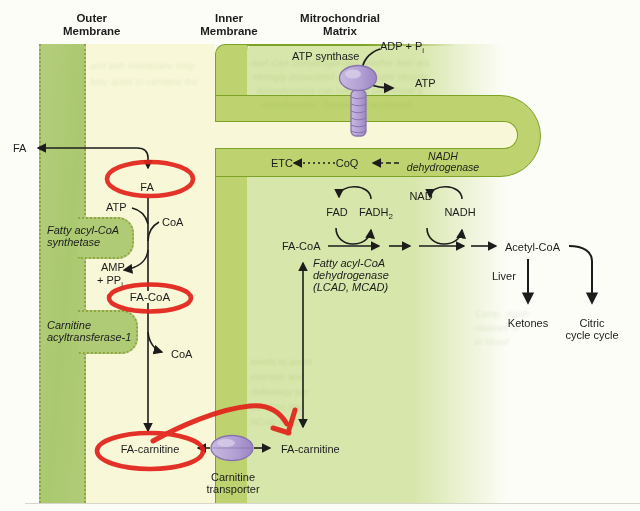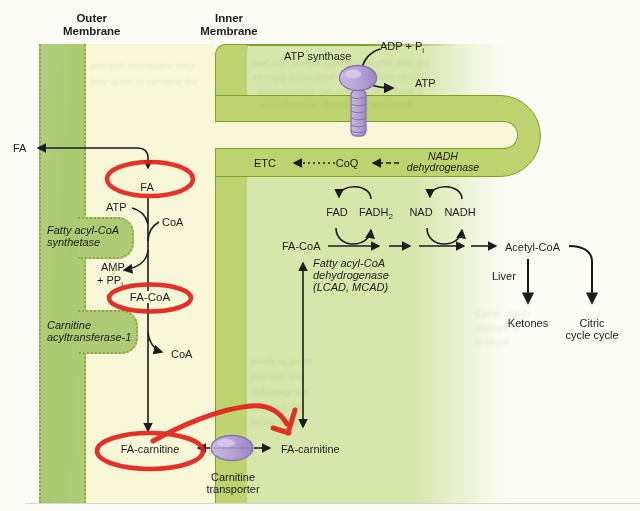--- a/index.html
+++ b/index.html
@@ -154,20 +154,23 @@
     </g>
   </svg>
 
   <div class="abs txt hdr" style="left:63px;top:12px">
     <div class="ctr" style="transform:none"><span>Outer</span><br><span>Membrane</span></div>
   </div>
   <div class="abs txt hdr" style="left:229px;top:12px;transform:translateX(-50%)">
     <span>Inner</span><br><span>Membrane</span>
   </div>
   <div style="position:absolute;left:63px;top:12px;width:0;height:0" class="txt"></div>
+  <div class="abs txt hdr" style="left:340px;top:12px;transform:translateX(-50%)">
+    <span>Mitrochondrial</span><br><span>Matrix</span>
+  </div>
 
   <div class="abs txt lbl" style="left:13px;top:142px">FA</div>
   <div class="abs txt lbl palebg" style="left:147px;top:181px;transform:translateX(-50%)">FA</div>
   <div class="abs txt lbl" style="left:106px;top:201px">ATP</div>
   <div class="abs txt lbl" style="left:162px;top:216px">CoA</div>
   <div class="abs txt lbl" style="left:101px;top:261px">AMP</div>
   <div class="abs txt lbl" style="left:97px;top:274px"><span>+ PP</span><sub>i</sub></div>
   <div class="abs txt lbl palebg" style="left:150px;top:291px;transform:translateX(-50%);font-size:11.5px">FA-CoA</div>
   <div class="abs txt lbl" style="left:171px;top:348px">CoA</div>
   <div class="abs txt lbl palebg" style="left:150px;top:443px;transform:translateX(-50%)">FA-carnitine</div>
@@ -176,39 +179,39 @@
     <span>Fatty acyl-CoA</span><br><span>synthetase</span>
   </div>
   <div class="abs txt lbl ital" style="left:47px;top:319px">
     <span>Carnitine</span><br><span>acyltransferase-1</span>
   </div>
 
   <div class="abs txt lbl" style="left:233px;top:471px;transform:translateX(-50%);text-align:center">
     <span>Carnitine</span><br><span>transporter</span>
   </div>
 
-  <div class="abs txt lbl" style="left:265px;top:157px;transform:translateX(-50%)">ETC</div>
+  <div class="abs txt lbl" style="left:282px;top:157px;transform:translateX(-50%)">ETC</div>
   <div class="abs txt lbl" style="left:347px;top:157px;transform:translateX(-50%)">CoQ</div>
   <div class="abs txt ital" style="left:443px;top:151px;transform:translateX(-50%);font-size:10.5px;line-height:11px;text-align:center">
     <span>NADH</span><br><span>dehydrogenase</span>
   </div>
 
-  <div class="abs txt lbl" style="left:284px;top:50px">ATP synthase</div>
+  <div class="abs txt lbl" style="left:292px;top:50px">ATP synthase</div>
   <div class="abs txt lbl" style="left:380px;top:40px"><span>ADP + P</span><sub>i</sub></div>
   <div class="abs txt lbl" style="left:415px;top:77px">ATP</div>
 
   <div class="abs txt lbl" style="left:282px;top:240px">FA-CoA</div>
   <div class="abs txt lbl ital" style="left:313px;top:257px">
     <span>Fatty acyl-CoA</span><br>
     <span>dehydrogenase</span><br>
     <span>(LCAD, MCAD)</span>
   </div>
   <div class="abs txt lbl" style="left:337px;top:206px;transform:translateX(-50%)">FAD</div>
   <div class="abs txt lbl" style="left:376px;top:206px;transform:translateX(-50%)"><span>FADH</span><sub>2</sub></div>
-  <div class="abs txt lbl" style="left:421px;top:206px;transform:translateX(-50%)">NAD</div>
+  <div class="abs txt lbl" style="left:421px;top:190px;transform:translateX(-50%)">NAD</div>
   <div class="abs txt lbl" style="left:460px;top:206px;transform:translateX(-50%)">NADH</div>
   <div class="abs txt lbl" style="left:281px;top:443px">FA-carnitine</div>
   <div class="abs txt lbl" style="left:505px;top:241px">Acetyl-CoA</div>
   <div class="abs txt lbl" style="left:492px;top:270px">Liver</div>
   <div class="abs txt lbl" style="left:528px;top:317px;transform:translateX(-50%)">Ketones</div>
   <div class="abs txt lbl" style="left:592px;top:317px;transform:translateX(-50%);text-align:center">
     <span>Citric</span><br><span>cycle cycle</span>
   </div>
 
   <svg id="red" class="layer" width="640" height="511" viewBox="0 0 640 511">

